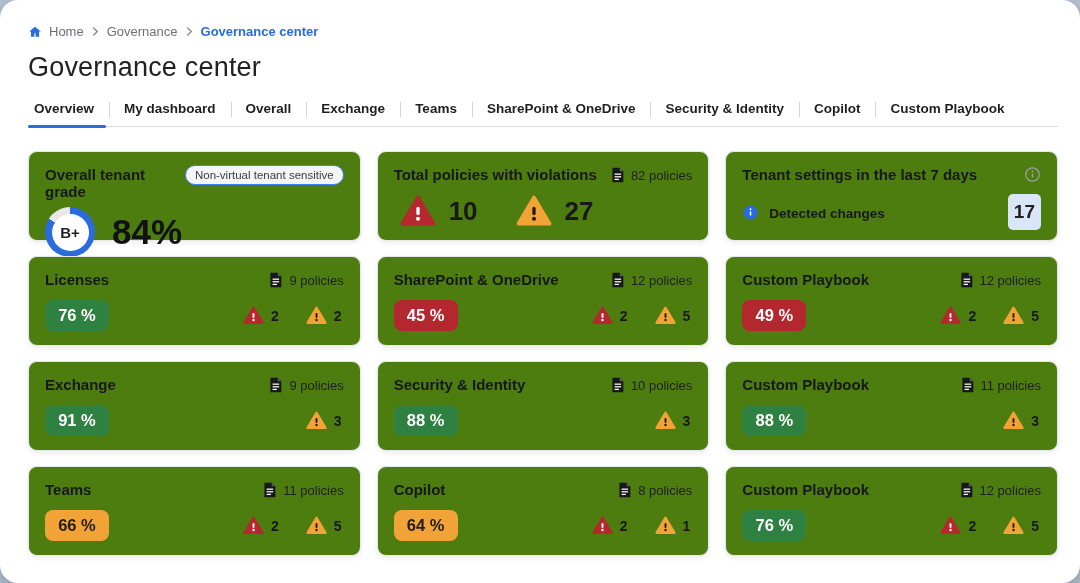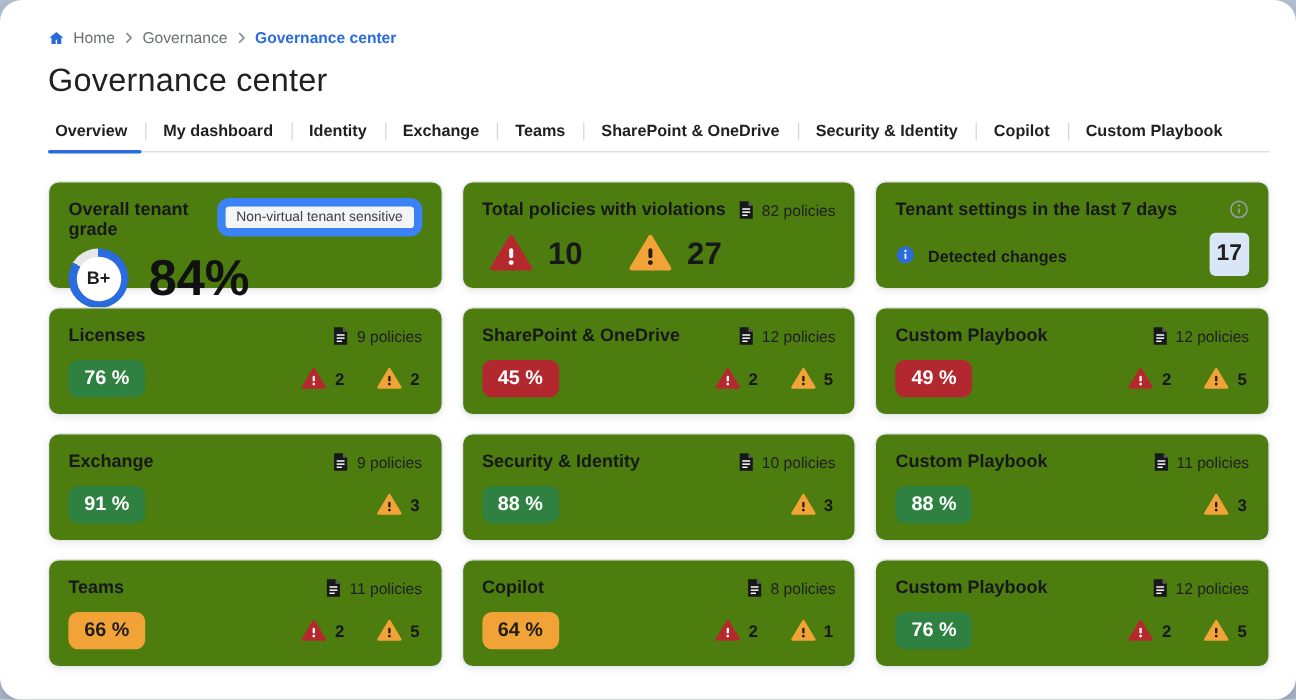--- a/index.html
+++ b/index.html
@@ -10,21 +10,21 @@
     color:#1f1f1f;
     overflow:hidden;
   }
   .window {
     position:absolute; inset:0;
     background:#ffffff;
     border-radius:18px;
     box-shadow:0 6px 18px rgba(40,55,75,.35);
     overflow:hidden;
   }
-  .content { padding:24px 22px 0 28px;margin-left:12px; }
+  .content { padding:24px 22px 0 28px; }
 
   
   .breadcrumb { display:flex; align-items:center; gap:7px; font-size:13px; color:#6b6f76; }
   .breadcrumb .crumb { color:#6b6f76; text-decoration:none; }
   .breadcrumb .crumb.active { color:#2a6bdd; font-weight:700; }
   .breadcrumb svg { display:block; }
 
   
   .page-title { margin-top:13px; font-size:27px; font-weight:400; color:#202124; letter-spacing:.2px; }
 
@@ -54,23 +54,23 @@
   }
   .card-head { display:flex; align-items:flex-start; justify-content:space-between; gap:8px; }
   .card-title { font-size:15px; font-weight:700; color:#17181a; padding-top:1px; }
   .policies { display:flex; align-items:center; gap:6px; font-size:13px; color:#1f1f1f; white-space:nowrap; padding-top:2px; }
 
   
   .grade-row { display:flex; align-items:center; gap:17px; margin-top:7px; }
   .ring { width:50px; height:50px; border-radius:50%; display:flex; align-items:center; justify-content:center; }
   .ring-inner { width:37px; height:37px; border-radius:50%; background:#fff; display:flex; align-items:center; justify-content:center;
     font-size:15px; font-weight:700; color:#1f1f1f; }
-  .grade-percent { font-size:42px; font-weight:700; color:#111; }
+  .grade-percent { font-size:35px; font-weight:700; color:#111; }
   .sensitive-pill {
-    font-size:11.5px; color:#3c4043; background:#f4f5f6; border:7px solid #3b82f6;
+    font-size:11.5px; color:#3c4043; background:#f4f5f6; border:1px solid #3b82f6;
     border-radius:10px; padding:3px 9px; white-space:nowrap;
   }
 
   
   .viol-row { display:flex; align-items:flex-start; gap:16px; margin-top:10px; margin-left:6px; }
   .viol-item { display:flex; align-items:center; gap:13px; margin-right:22px; }
   .viol-num { font-size:26px; font-weight:600; color:#17181a; }
 
   
   .detected-row { display:flex; align-items:center; justify-content:space-between; margin-top:11px; }
@@ -118,21 +118,21 @@
     <h1 class="page-title">Governance center</h1>
 
     <div class="tabs" id="tabbar">
         <div class="tab active">
           <span>Overview</span>
         </div>
         <div class="tab">
           <span>My dashboard</span>
         </div>
         <div class="tab">
-          <span>Identity</span>
+          <span>Overall</span>
         </div>
         <div class="tab">
           <span>Exchange</span>
         </div>
         <div class="tab">
           <span>Teams</span>
         </div>
         <div class="tab">
           <span>SharePoint &amp; OneDrive</span>
         </div>

